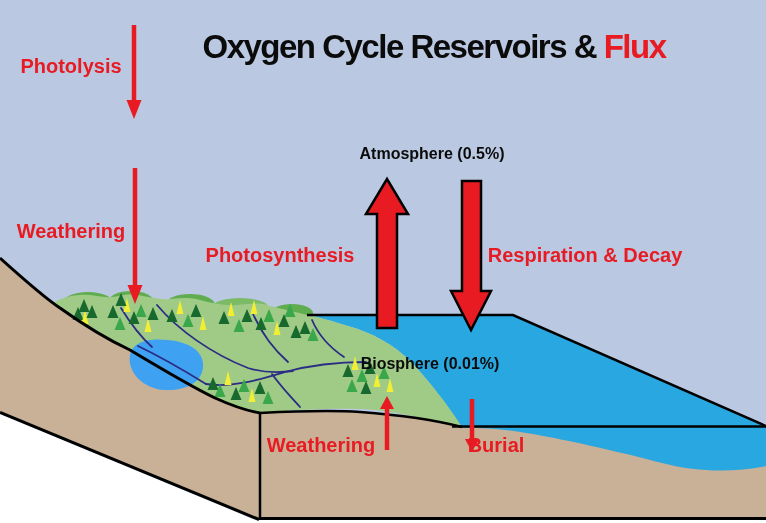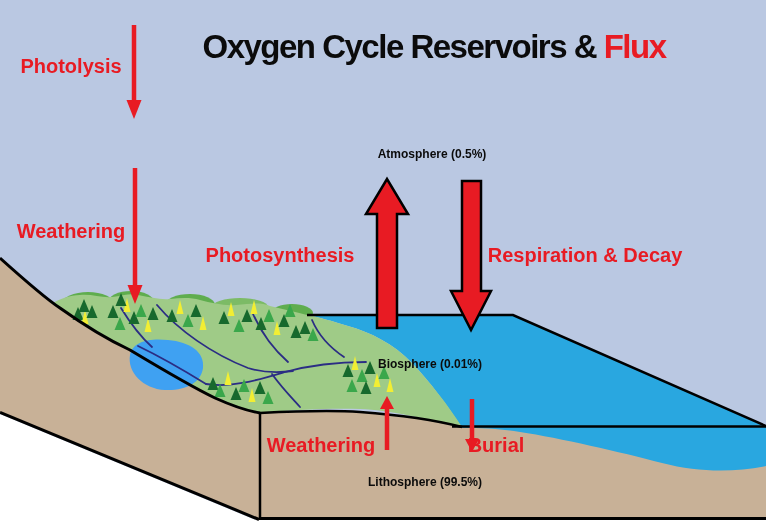--- a/index.html
+++ b/index.html
@@ -8,21 +8,21 @@
     font-family:"Liberation Sans", sans-serif;background:#fff;
   }
   #scene{position:absolute;left:0;top:0;}
   .label{
     position:absolute;transform:translate(-50%,-50%);
     white-space:nowrap;font-weight:bold;line-height:1;
   }
   .red{color:#e81b23;}
   .black{color:#0b0b0b;}
   .sm{font-size:20px;text-align:right;}
-  .md{font-size:12px;}
+  .md{font-size:16px;}
   #title{font-size:33px;letter-spacing:-1.5px;color:#0b0b0b;}
   #title .accent{color:#e81b23;}
 </style>
 </head>
 <body>
 
 <div id="stage">
 
 <svg id="scene" width="766" height="523" viewBox="0 0 766 523">
   <defs>
@@ -151,15 +151,14 @@
 <div id="title" class="label" style="left:434px;top:46px;"><span>Oxygen Cycle Reservoirs &amp; </span><span class="accent">Flux</span></div>
 
 <div class="label red sm" style="left:71px;top:66px;">Photolysis</div>
 <div class="label red sm" style="left:71px;top:231px;">Weathering</div>
 <div class="label black md" style="left:432px;top:154px;">Atmosphere (0.5%)</div>
 <div class="label red sm" style="left:280px;top:255px;">Photosynthesis</div>
 <div class="label red sm" style="left:585px;top:255px;">Respiration &amp; Decay</div>
 <div class="label black md" style="left:430px;top:364px;">Biosphere (0.01%)</div>
 <div class="label red sm" style="left:321px;top:445px;">Weathering</div>
 <div class="label red sm" style="left:496px;top:445px;">Burial</div>
-<div class="label black md" style="left:425px;top:482px;">Lithosphere (99.5%)</div>
 
 </div>
 
 </body></html>

